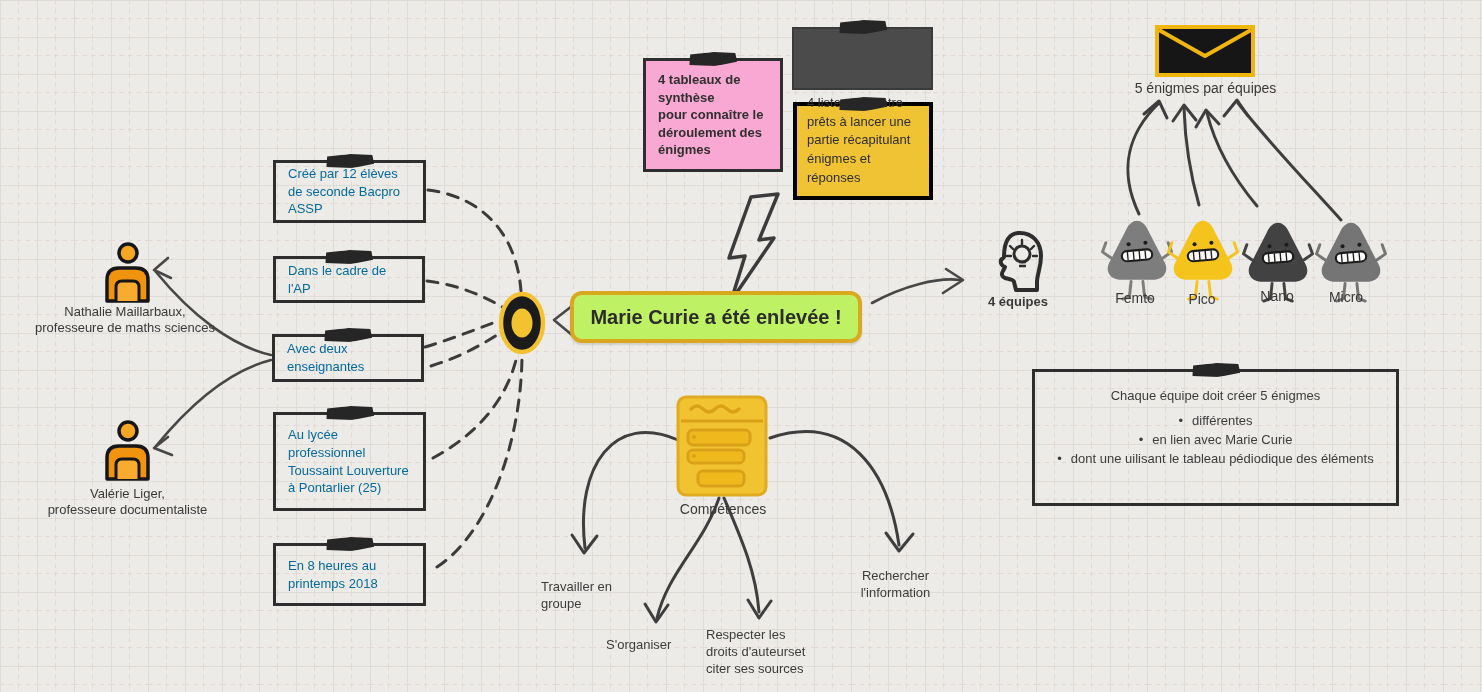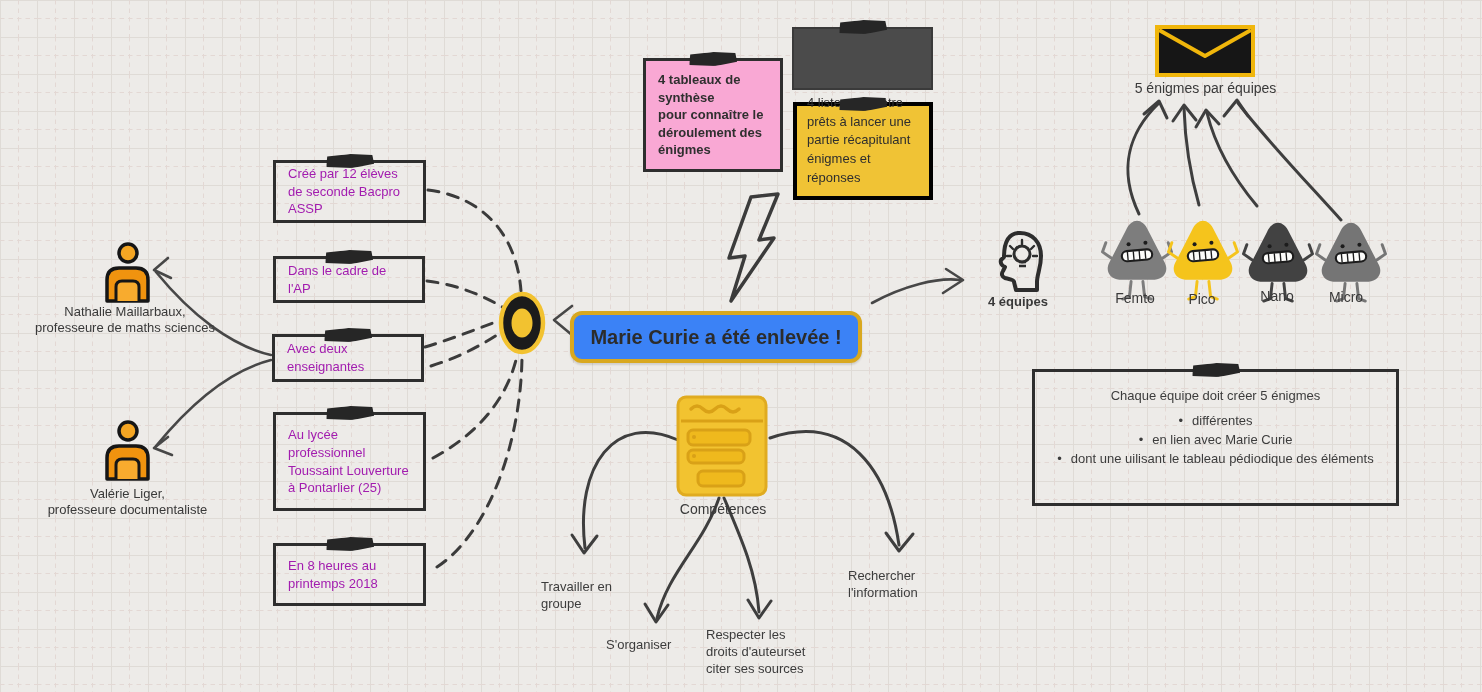--- a/index.html
+++ b/index.html
@@ -4,34 +4,34 @@
 <style>
   html,body{margin:0;padding:0;background:#d8d5d1;}
   .canvas{
     position:relative;width:1482px;height:692px;overflow:hidden;
     background:#edebe8;font-family:"Liberation Sans",sans-serif;color:#3b3b3b;
   }
   .layer{position:absolute;left:0;top:0;pointer-events:none;}
   
   .note{
     position:absolute;box-sizing:border-box;border:3px solid #2e2e2e;
-    padding:10px 12px;font-size:13px;line-height:1.35;color:#a21caf;
+    padding:10px 12px;font-size:13px;line-height:1.35;color:#0369a1;
     display:flex;flex-direction:column;justify-content:center;
   }
   .tape{
     position:absolute;top:-9px;left:50%;width:48px;height:14px;margin-left:-24px;
     background:#262626;transform:rotate(-2.5deg);
     clip-path:polygon(3% 10%,52% 0,97% 14%,100% 78%,55% 100%,0 86%);
   }
   .note-white{background:#f9a8d4;font-weight:bold;white-space:pre-line;color:#2f2f2f;}
   .note-dark{background:#4b4b4b;border:2px solid #3a3a3a;color:#f4f4f4;padding:4px 10px;justify-content:flex-start;}
   .note-yellow{background:#f0c335;border:4px solid #000000;color:#2e2e2e;line-height:1.45;justify-content:flex-end;padding:8px 10px;}
   .center-topic{
-    position:absolute;left:570px;top:311px;width:292px;height:52px;box-sizing:border-box;
-    background:#3b82f6;border:4px solid #d9a81f;border-radius:12px;
+    position:absolute;left:570px;top:291px;width:292px;height:52px;box-sizing:border-box;
+    background:#bef264;border:4px solid #d9a81f;border-radius:12px;
     display:flex;align-items:center;justify-content:center;
     font-size:20px;font-weight:bold;color:#2c2c2c;
     box-shadow:0 2px 2px rgba(0,0,0,0.12);
   }
   .rules-box{
     position:absolute;left:1032px;top:369px;width:367px;height:137px;box-sizing:border-box;
     border:3px solid #2e2e2e;text-align:center;font-size:13px;color:#3c3c3c;padding-top:16px;
   }
   .rules-box .title{margin-bottom:10px;}
   .rule{margin:4px 0;}
@@ -285,17 +285,17 @@
 
   <div class="lbl-plain" style="left:541px;top:579px;width:95px;">
     <span>Travailler en groupe</span>
   </div>
   <div class="lbl-plain" style="left:606px;top:637px;width:110px;">
     <span>S'organiser</span>
   </div>
   <div class="lbl-plain" style="left:706px;top:627px;width:113px;">
     <span>Respecter les droits d'auteurset citer ses sources</span>
   </div>
-  <div class="lbl-plain" style="left:848px;top:568px;width:95px;">
+  <div class="lbl-plain" style="left:848px;top:568px;width:95px;text-align:center;">
     <span>Rechercher l'information</span>
   </div>
 
 </div>
 
 </body></html>

